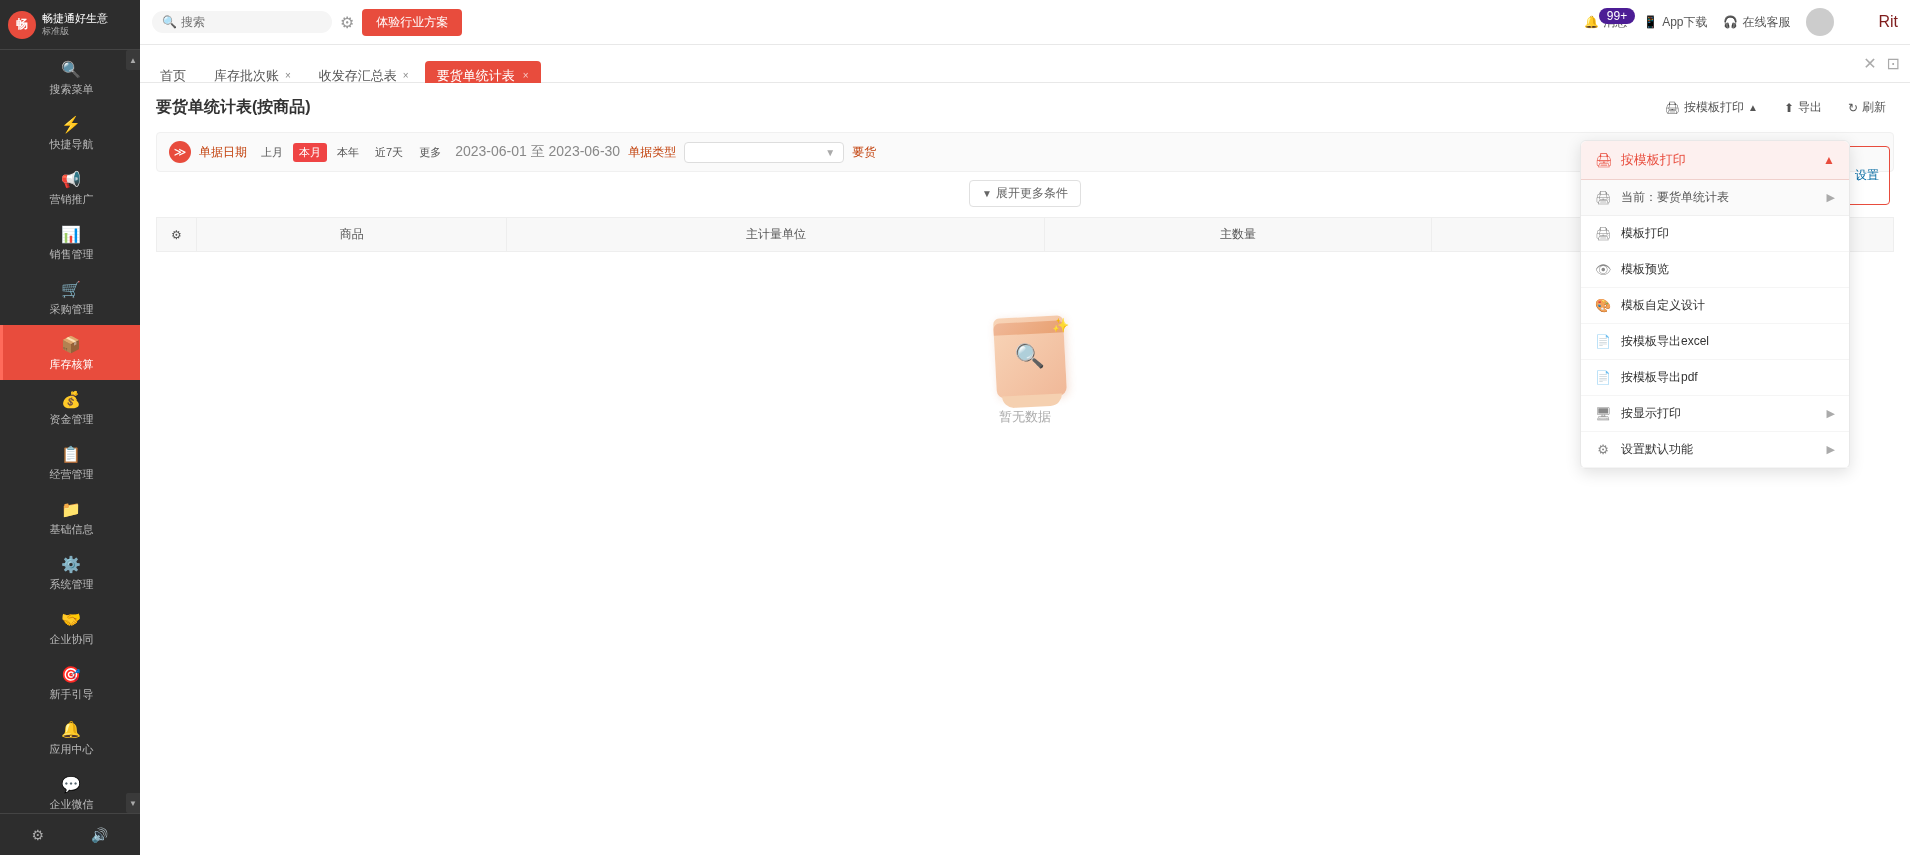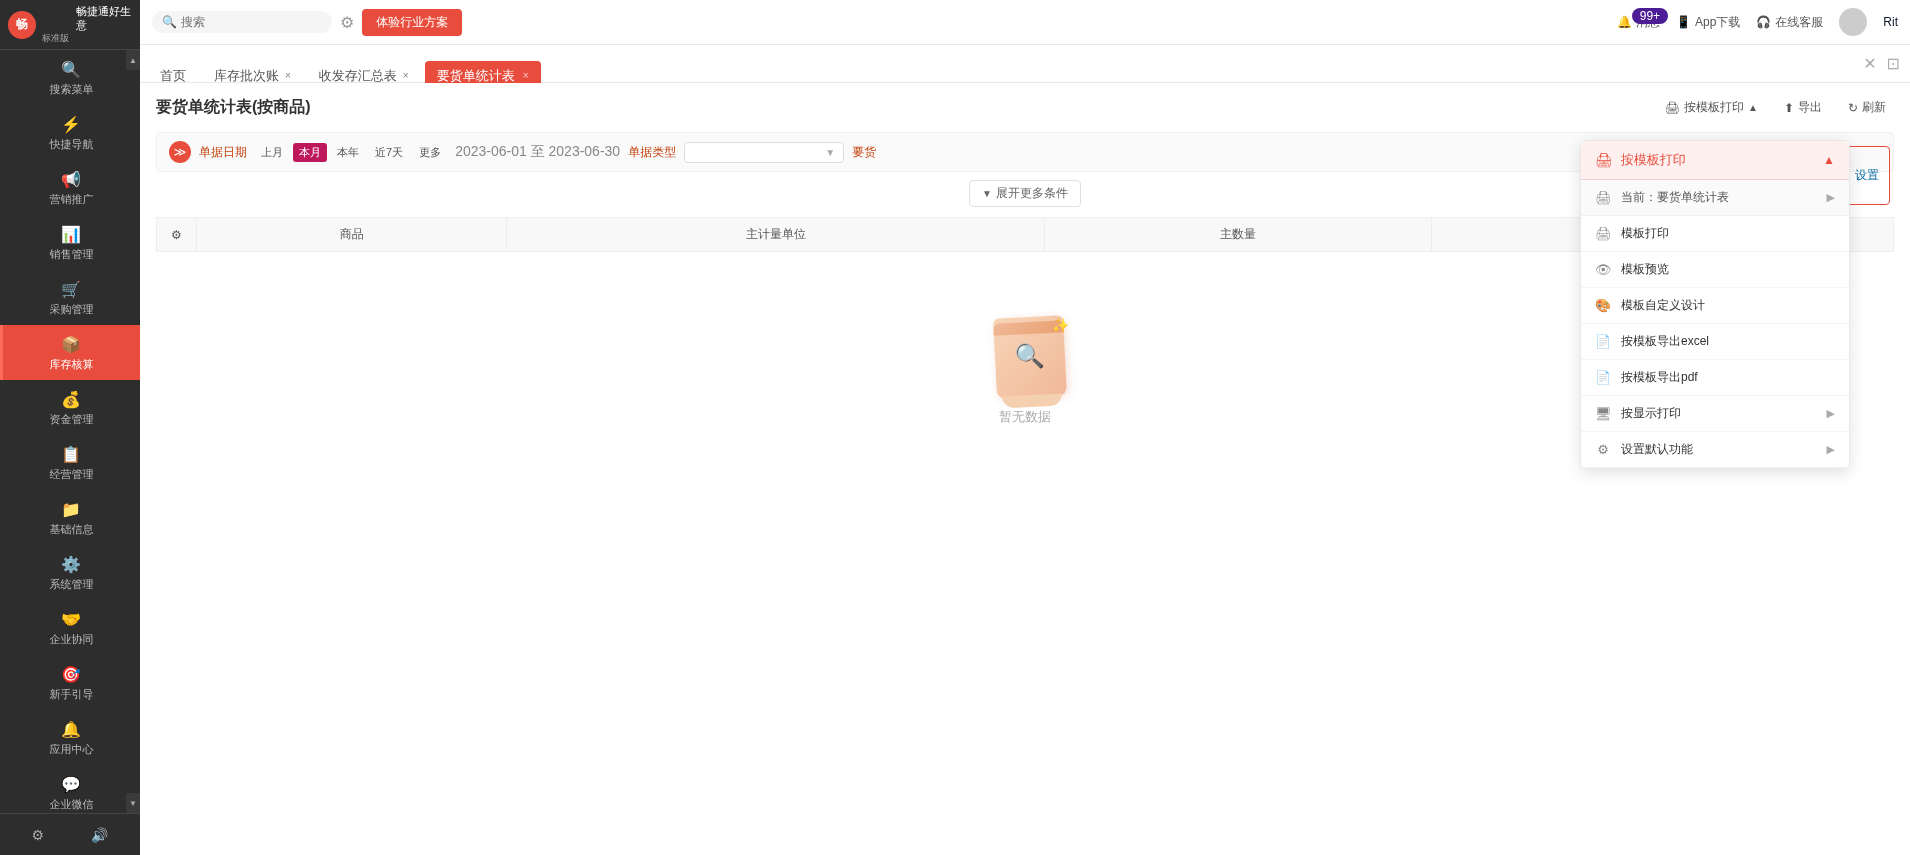--- a/index.html
+++ b/index.html
@@ -25,21 +25,21 @@
     }
     .sidebar-logo-icon {
       width: 28px; height: 28px;
       background: #e84c3d;
       border-radius: 50%;
       display: flex; align-items: center; justify-content: center;
       color: white; font-size: 12px; font-weight: bold;
       margin-right: 6px;
       flex-shrink: 0;
     }
-    .sidebar-logo-text { font-size: 11px; color: #fff; line-height: 1.3; margin-left: 34px; }
+    .sidebar-logo-text { font-size: 11px; color: #fff; line-height: 1.3; }
     .sidebar-logo-sub { font-size: 9px; color: #aaa; }
     .sidebar-scroll { flex: 1; overflow-y: auto; }
     .sidebar-scroll::-webkit-scrollbar { width: 4px; }
     .sidebar-scroll::-webkit-scrollbar-thumb { background: #555; }
 
     .sidebar-item {
       display: flex;
       flex-direction: column;
       align-items: center;
       padding: 10px 0 8px;
@@ -120,21 +120,21 @@
       font-size: 12px;
       padding: 1px 8px;
       position: absolute;
       top: -6px; right: -8px;
     }
     .topbar-avatar {
       width: 28px; height: 28px;
       background: #ccc;
       border-radius: 50%;
     }
-    .topbar-username { font-size: 12px; color: #0f172a; }
+    .topbar-username { font-size: 16px; color: #7f1d1d; margin-left: 28px; }
 
     
     .tabbar {
       background: #fff;
       height: 38px;
       display: flex;
       align-items: center;
       border-bottom: 1px solid #e8e8e8;
       padding: 0 8px;
       gap: 4px;
@@ -252,21 +252,21 @@
     .date-btn {
       font-size: 11px;
       padding: 2px 6px;
       border: none;
       background: transparent;
       color: #555;
       cursor: pointer;
       border-radius: 3px;
     }
     .date-btn.active {
-      background: #be185d;
+      background: #ef4444;
       color: #fff;
     }
     .date-range { font-size: 14px; color: #888; }
     .filter-select {
       display: flex; align-items: center; gap: 4px;
       border: 1px solid #ddd; border-radius: 4px;
       padding: 4px 8px; background: #fff;
       min-width: 160px; cursor: pointer;
     }
     .filter-select-text { font-size: 12px; color: #666; flex: 1; }

